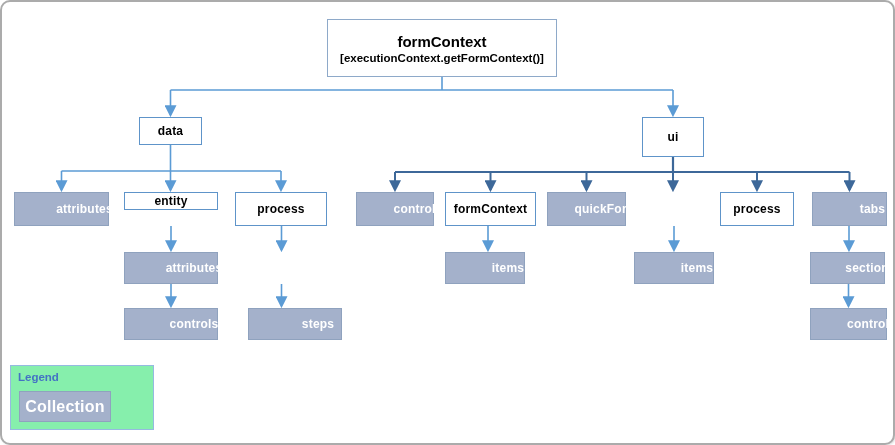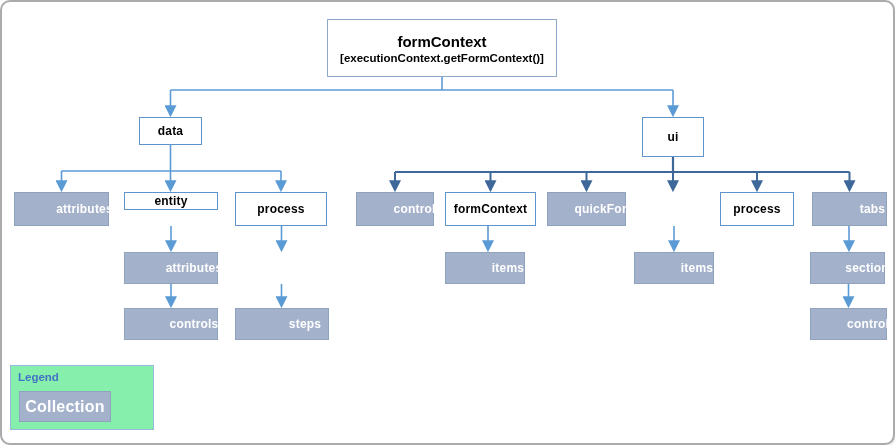--- a/index.html
+++ b/index.html
@@ -168,21 +168,21 @@
   <div class="node collection" style="left:632px;top:250px;width:80px;height:32px">
     <span class="lbl">items</span>
   </div>
   <div class="node collection" style="left:808px;top:250px;width:75px;height:32px">
     <span class="lbl">sections</span>
   </div>
 
   <div class="node collection" style="left:122px;top:306px;width:94px;height:32px">
     <span class="lbl">controls</span>
   </div>
-  <div class="node collection" style="left:233px;top:306px;width:94px;height:32px">
+  <div class="node collection" style="left:246px;top:306px;width:94px;height:32px">
     <span class="lbl">steps</span>
   </div>
   <div class="node collection" style="left:808px;top:306px;width:77px;height:32px">
     <span class="lbl">controls</span>
   </div>
 
   <div class="legend">
     <div class="legend-title">Legend</div>
     <div class="legend-swatch">
       <span>Collection</span>

